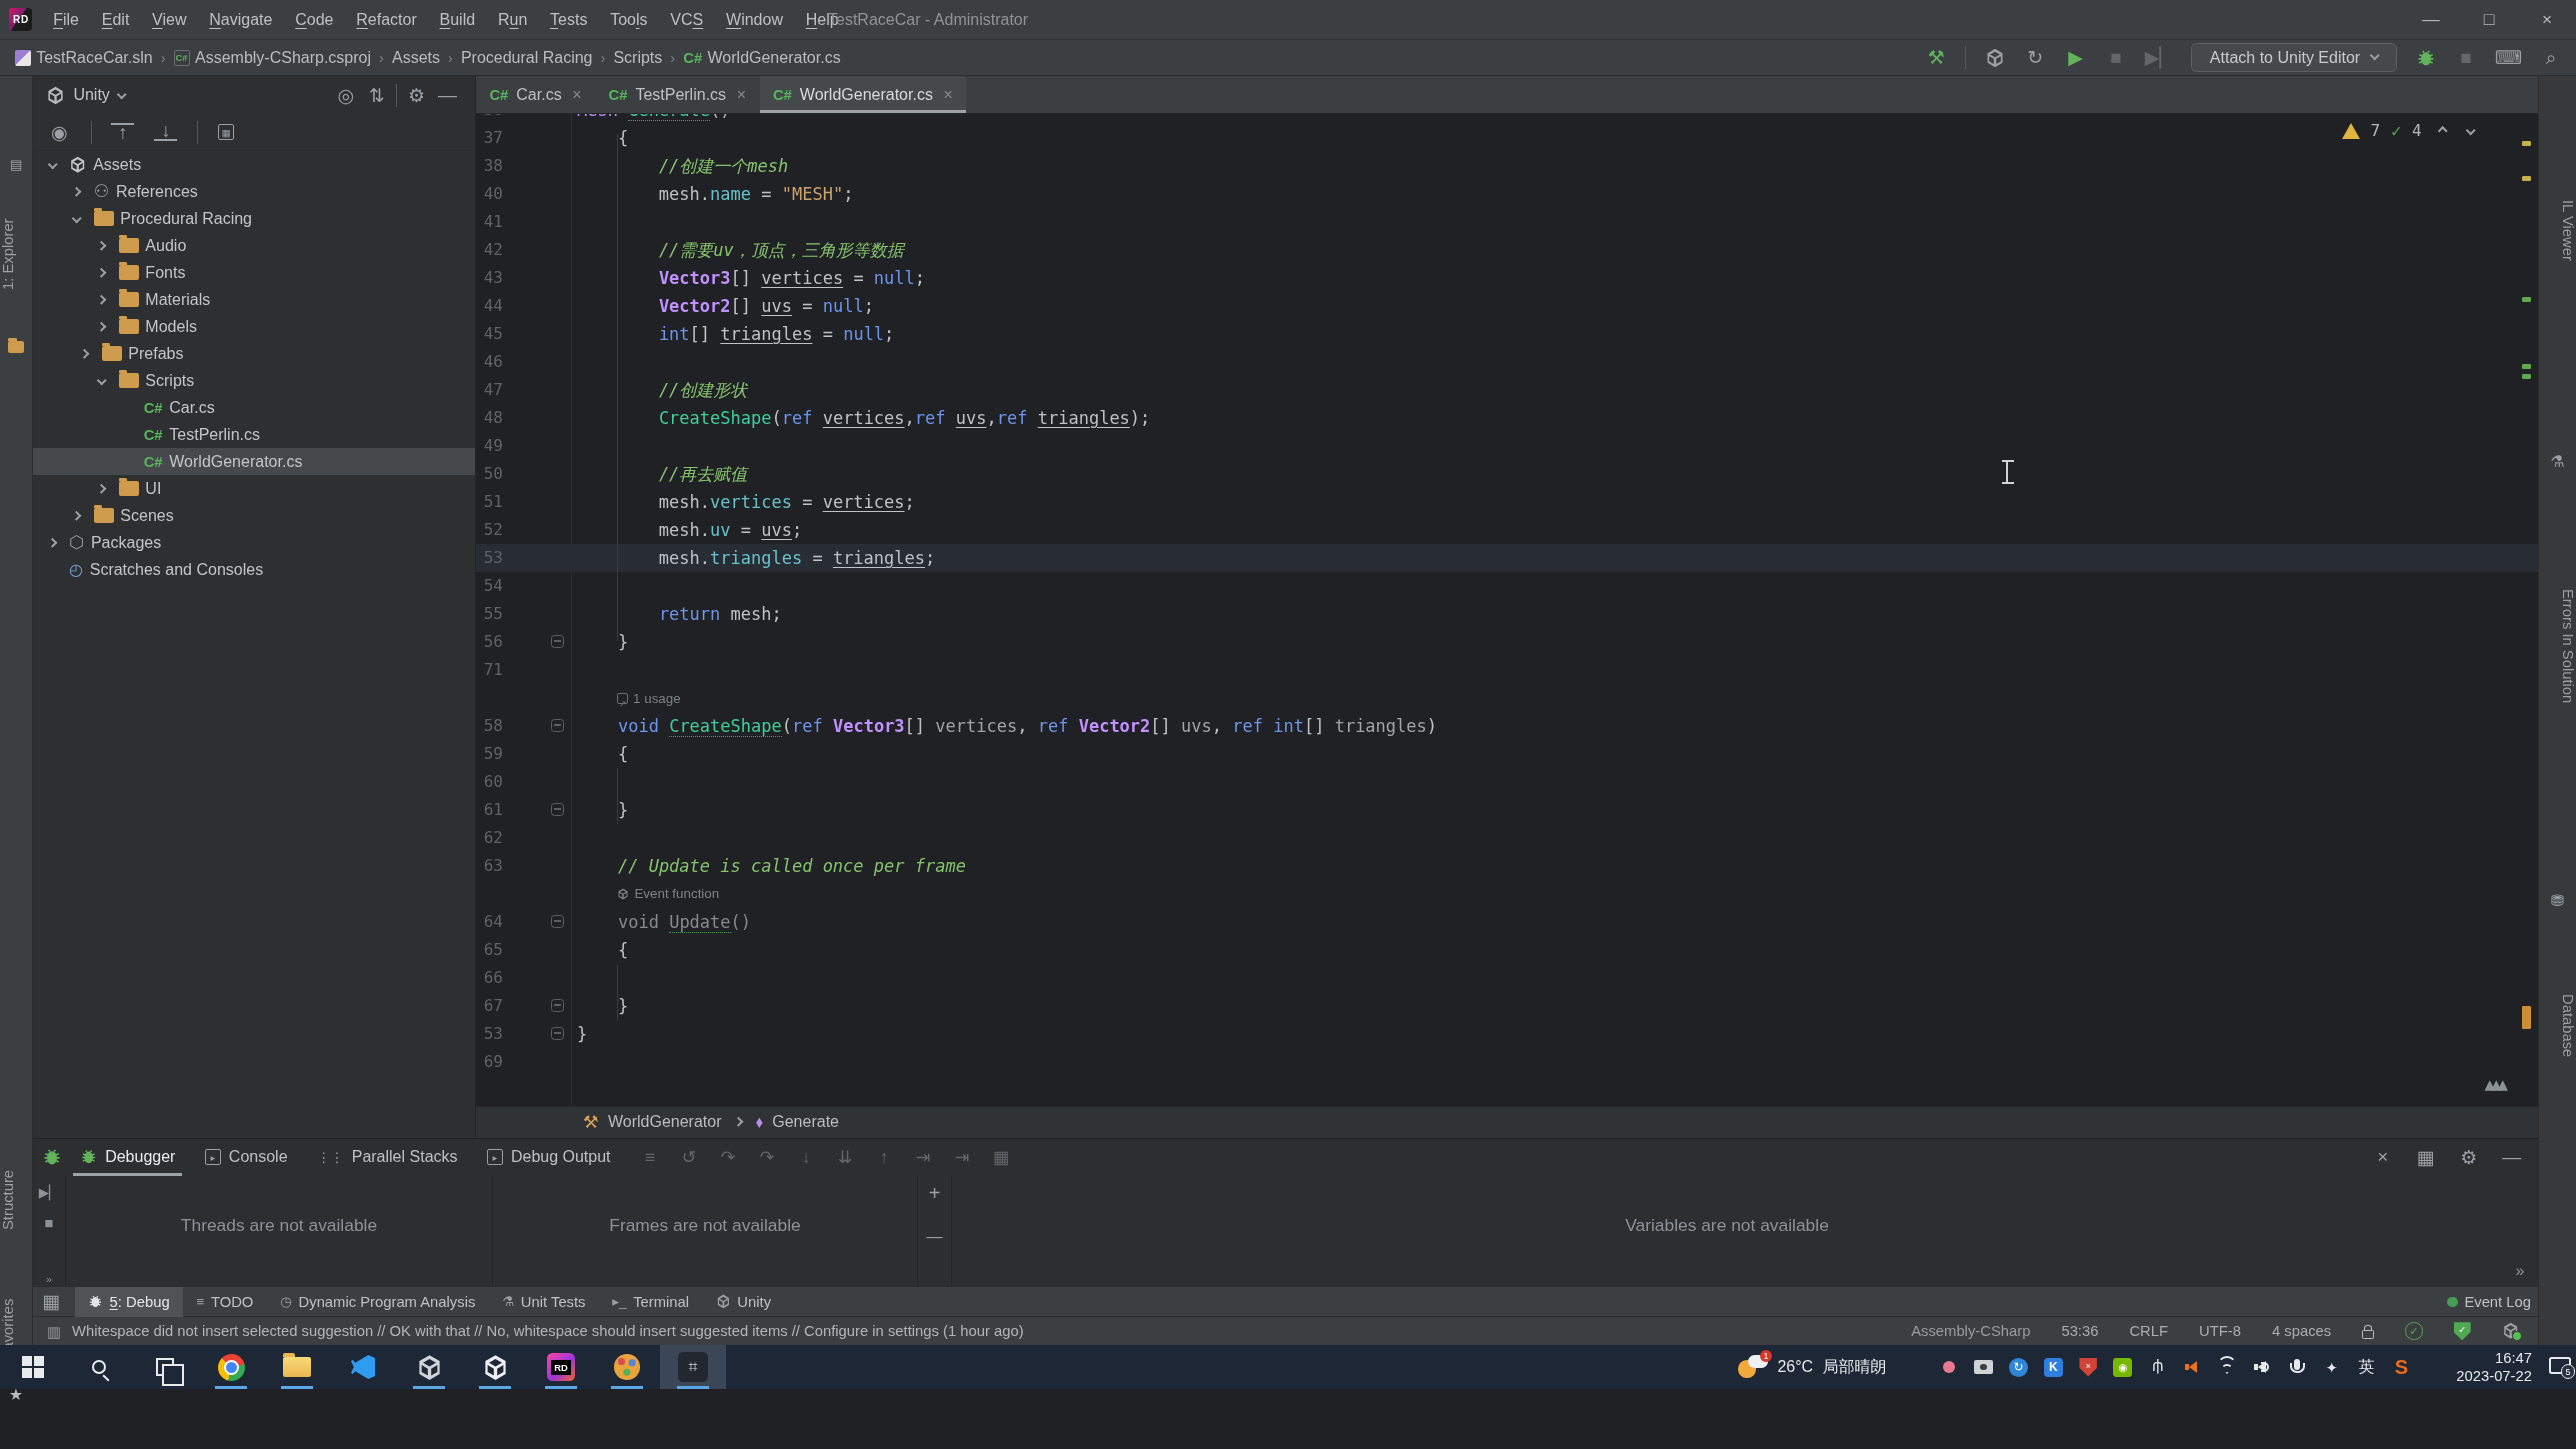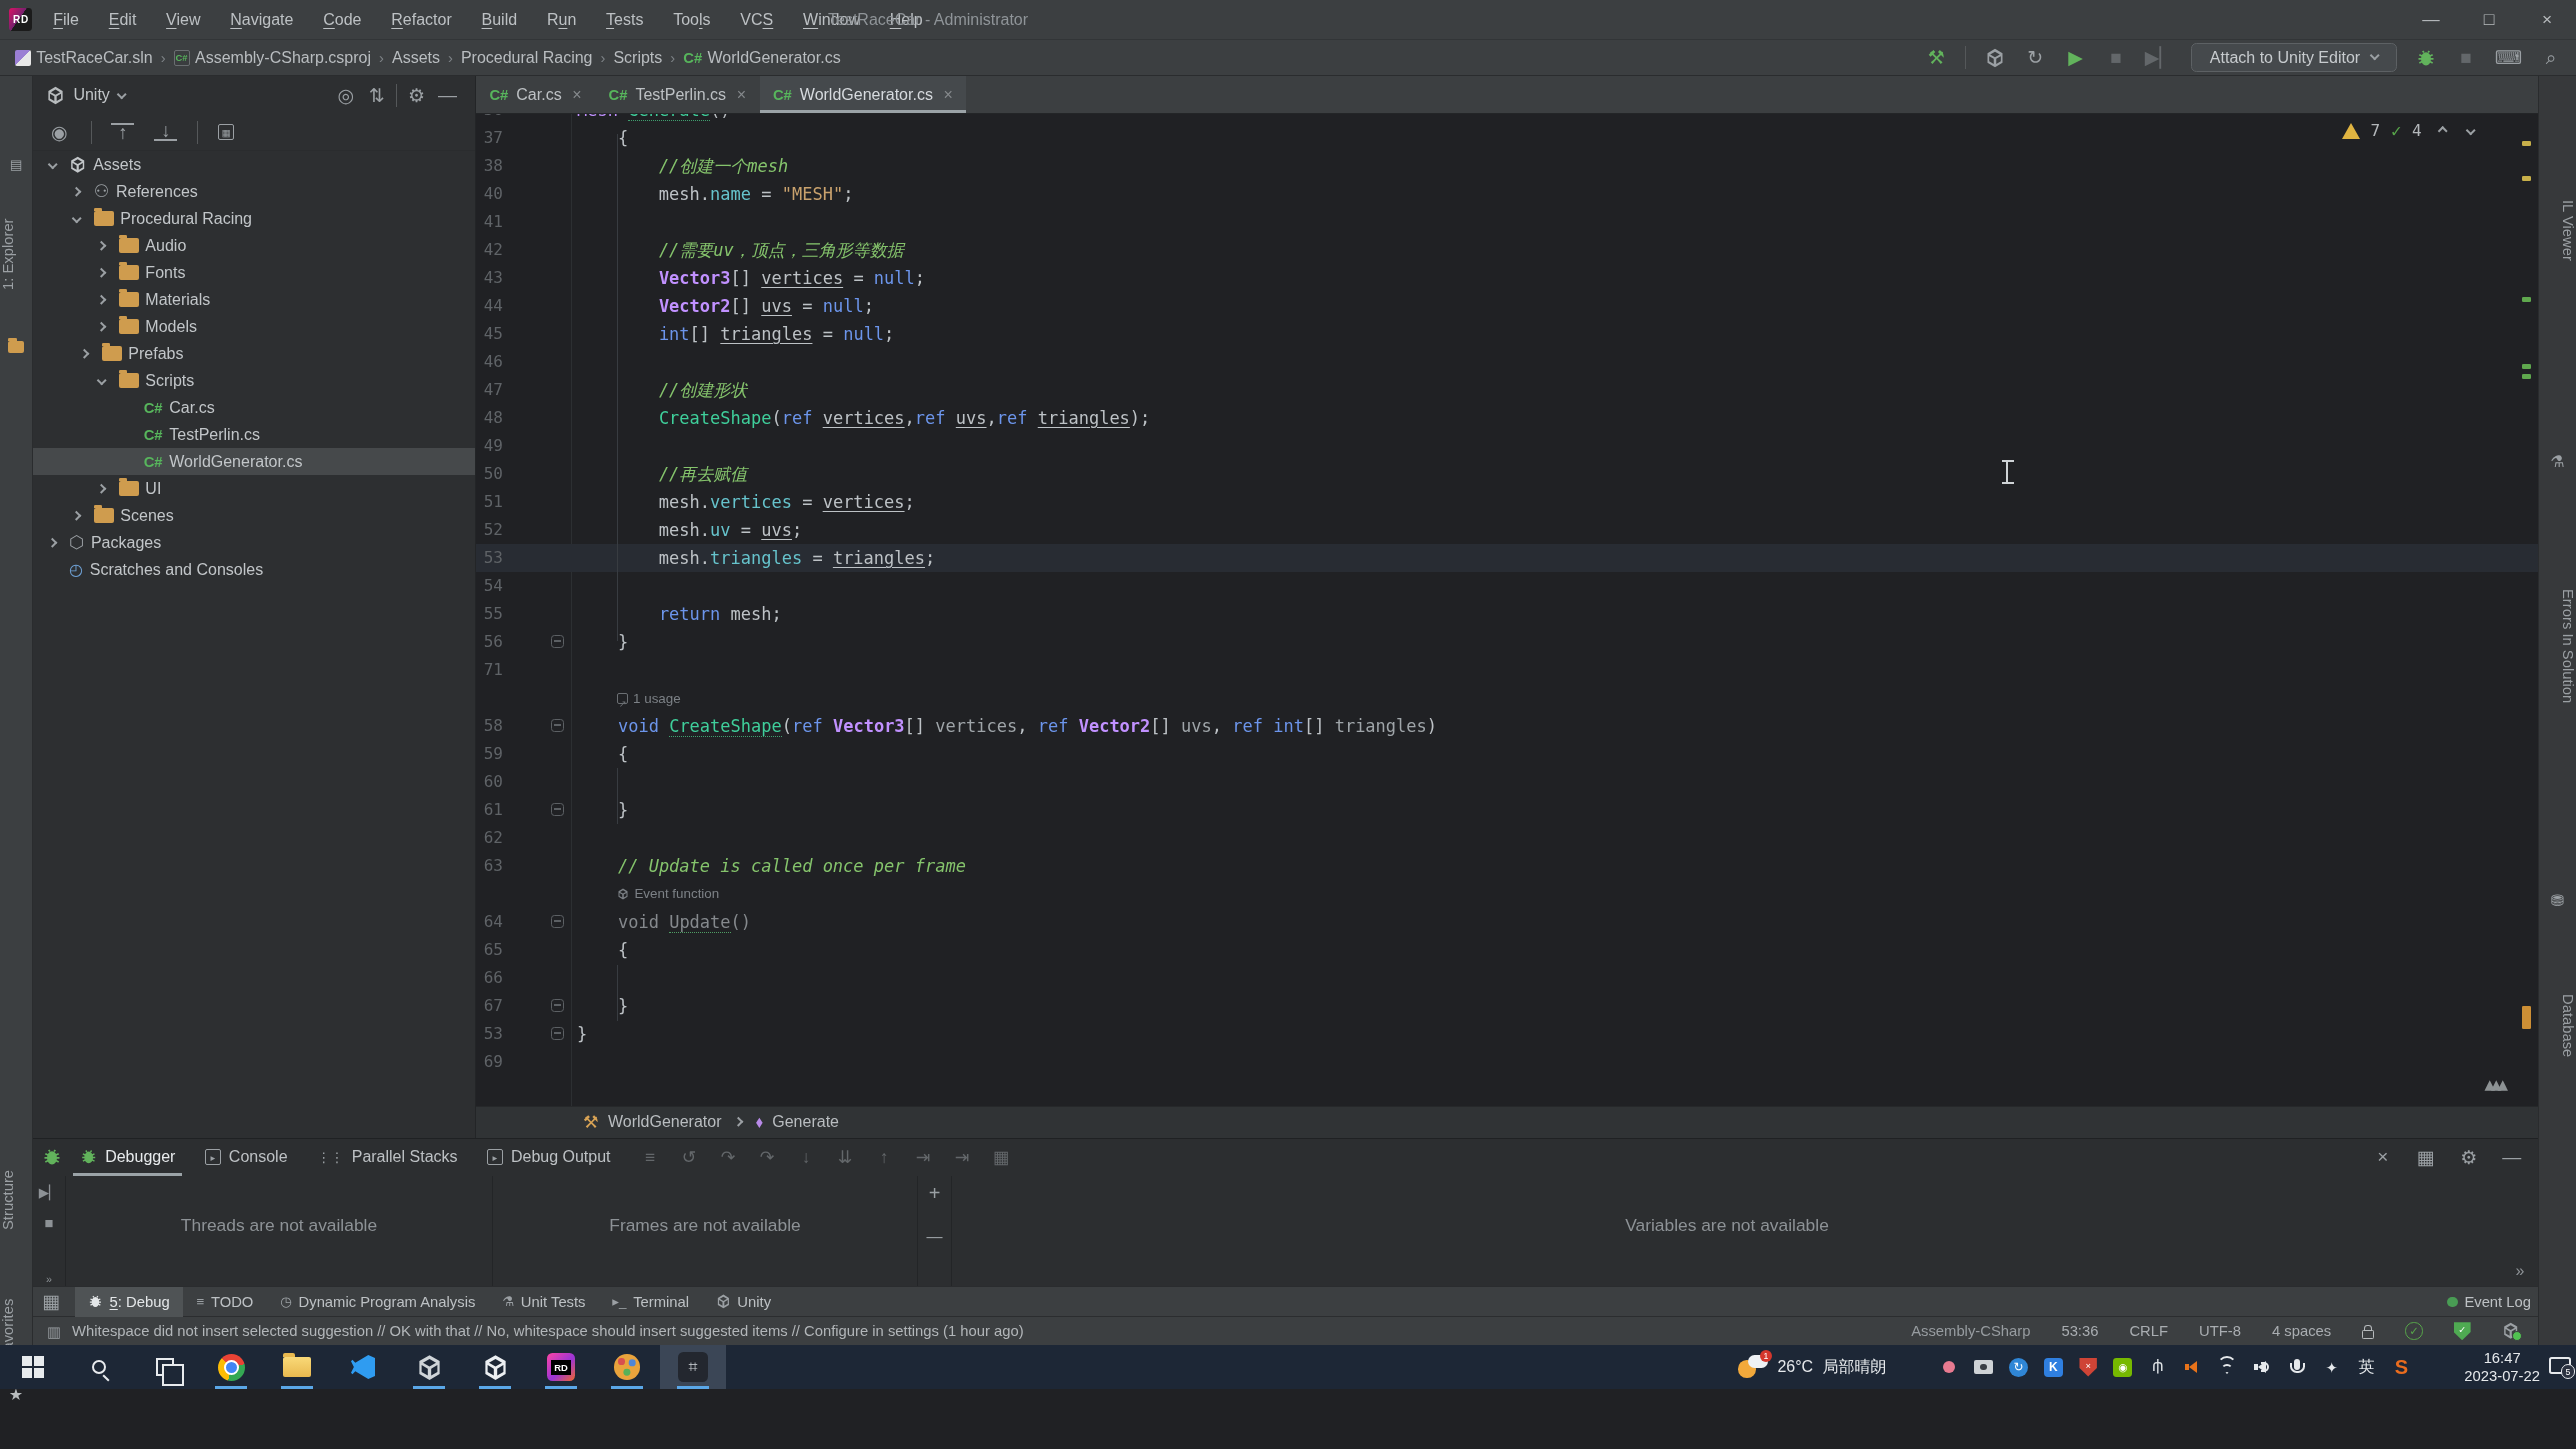--- a/index.html
+++ b/index.html
@@ -1,20 +1,20 @@
 <!DOCTYPE html>
 <html style="font-size:10.7px"><head>
 <meta charset="utf-8">
 <style>
   * { margin:0; padding:0; box-sizing:border-box; }
   html,body { width:2576px; height:1449px; overflow:hidden; background:#202124;
     font-family:"Liberation Sans", sans-serif; -webkit-font-smoothing:antialiased; }
   .titlebar { height:40px; background:#3c3f41; display:flex; align-items:center; position:relative; border-bottom:0.7px solid #323537;}
   .rdlogo { width:23px; height:23px; margin:0 9.4px 0 9.4px; border-radius:3.4px; background:linear-gradient(125deg,#dd1265 0%,#77216e 45%,#1b1b1b 46%); color:#fff; font-weight:bold; font-size:10px; display:flex; align-items:center; justify-content:center; letter-spacing:0.7px;}
-  .menu { display:flex;gap:7px; }
+  .menu { display:flex; }
   .menu-item { padding:0 11.4px; font-size:16px; color:#bdc1c4; line-height:39px; cursor:default;}
   .menu-item u { text-decoration:underline; text-underline-offset:2.7px;}
   .win-title { position:absolute; left:828px; font-size:16px; color:#8f9498;}
   .winbtns { position:absolute; right:0; top:0; display:flex; }
   .winbtn { width:58px; height:39px; color:#b7bbbd; font-size:17.4px; display:flex; align-items:center; justify-content:center;}
   .row2 { height:36px; background:#3c3f41; border-bottom:0.7px solid #2a2c2e; display:flex; align-items:center; position:relative;}
   .crumbs { display:flex; align-items:center; padding-left:14.8px; font-size:16px; color:#b9bdc0; gap:6.7px;}
   .crumb { display:flex; align-items:center; gap:5.4px;}
   .crumb-sep { color:#7e8387; font-size:14.8px; padding:0 1.3px;}
   .csbadge { color:#57b55c; font-weight:bold; font-size:14.8px; font-family:"Liberation Sans",sans-serif;}
@@ -152,21 +152,21 @@
   .usbic { color:#dfe3e6; transform:rotate(180deg); font-size:16px;}
   .spk { width:0; height:0; border-top:6px solid transparent; border-bottom:6px solid transparent; border-right:8px solid #e8731a; position:relative;}
   .spk::before { content:''; position:absolute; left:-4px; top:-3.4px; width:4px; height:6.7px; background:#e8731a;}
   .spk.white { border-right-color:#e6e9ec;}
   .spk.white::before { background:#e6e9ec;}
   .spk .wave { position:absolute; left:2.7px; top:-4.7px; width:8px; height:9.4px; border:2px solid #e6e9ec; border-left:none; border-radius:0 8px 8px 0;}
   .wifiic { position:relative; width:21.5px; height:17.4px;}
   .wifiic i { position:absolute; left:50%; bottom:0; transform:translateX(-50%); border:2px solid #e6e9ec; border-radius:50%; border-color:#e6e9ec transparent transparent transparent;}
   .micic { width:6.7px; height:10.7px; background:#e6e9ec; border-radius:3.4px; position:relative; margin-bottom:5.4px;}
   .micic::after { content:''; position:absolute; left:-3.4px; top:4px; width:10.7px; height:8px; border:2px solid #e6e9ec; border-top:none; border-radius:0 0 6.7px 6.7px;}
-  .clock { position:absolute; right:36px; text-align:center; font-size:14.8px; line-height:18px;}
+  .clock { position:absolute; right:44px; text-align:right; font-size:14.8px; line-height:18px;}
   .notif { position:absolute; right:5.4px; width:21.5px; height:17.4px; border:2px solid #e6e9ec; border-radius:2.7px; position:absolute; top:12px;}
   .notif .b5 { position:absolute; right:-6.7px; bottom:-6.7px; width:14.8px; height:14.8px; border-radius:50%; background:#2b3240; border:1.3px solid #e6e9ec; color:#fff; font-size:8.7px; display:flex; align-items:center; justify-content:center;}
   .minisq { width:16px; height:16px; border:1.3px solid #9ba0a4; border-radius:2px; color:#9ba0a4; font-size:9.4px; display:flex; align-items:center; justify-content:center;}
   svg.ic { display:block; }
 </style>
 </head>
 <body>
 
 <div class="titlebar">
   <div class="rdlogo">RD</div>

